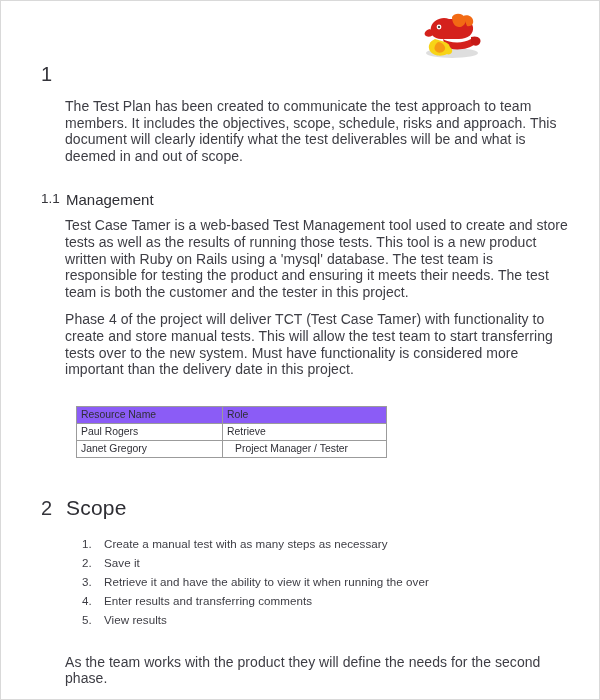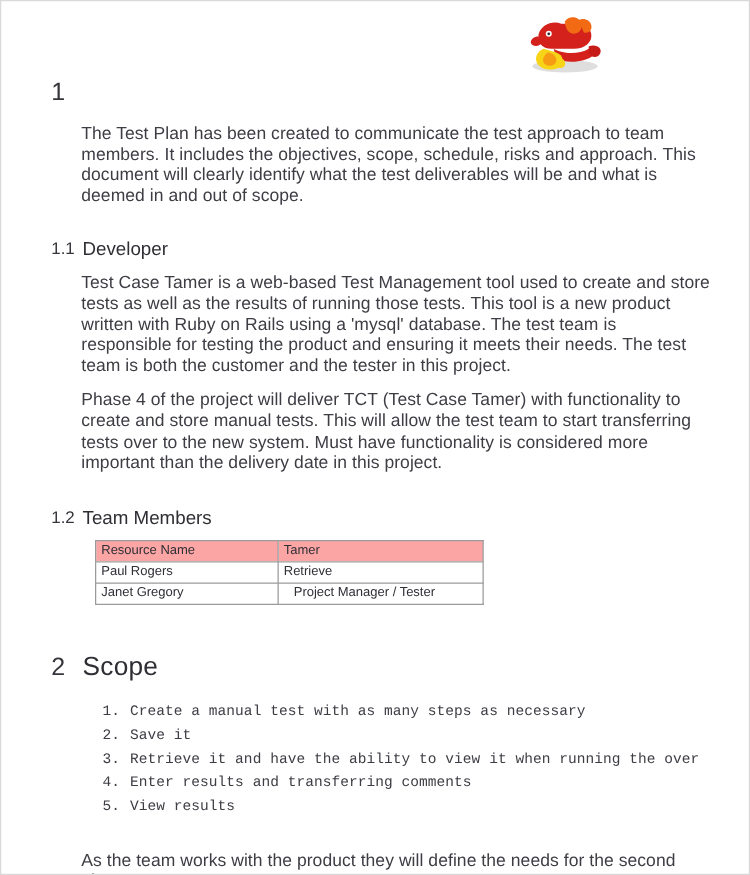--- a/index.html
+++ b/index.html
@@ -104,33 +104,32 @@
     color: #2f2f36;
     font-weight: 400;
     text-align: left;
     padding: 1px 4px 2px 4px;
     height: 13px;
     line-height: 13px;
     white-space: nowrap;
     overflow: hidden;
   }
   table.team th {
-    background: #fca5a5;
+    background: #8b5cf6;
   }
   table.team col.c1 { width: 146px; }
   table.team col.c2 { width: 164px; }
   table.team td.role-indent { padding-left: 12px; }
 
   
   ol.steps {
     margin: 14px 0 0 0;
     padding-left: 63px;
     list-style: none;
     counter-reset: step;
-    font-family: Liberation Mono, monospace;
   }
   ol.steps li {
     counter-increment: step;
     position: relative;
     font-size: 11.6px;
     line-height: 19px;
     color: #3d3d44;
     letter-spacing: .05px;
   }
   ol.steps li::before {
@@ -173,43 +172,39 @@
         <span class="num">1</span>
       </h1>
       <div class="body-block">
         <p class="para">The Test Plan has been created to communicate the test approach to team members. It includes the objectives, scope, schedule, risks and approach. This document will clearly identify what the test deliverables will be and what is deemed in and out of scope.</p>
       </div>
     </div>
 
     <div class="sec-11">
       <h2 class="h2">
         <span class="num">1.1</span>
-        <span class="txt">Developer</span>
+        <span class="txt">Management</span>
       </h2>
       <div class="body-block">
         <p class="para">Test Case Tamer is a web-based Test Management tool used to create and store tests as well as the results of running those tests. This tool is a new product written with Ruby on Rails using a 'mysql' database. The test team is responsible for testing the product and ensuring it meets their needs. The test team is both the customer and the tester in this project.</p>
         <p class="para gap-lg">Phase 4 of the project will deliver TCT (Test Case Tamer) with functionality to create and store manual tests. This will allow the test team to start transferring tests over to the new system. Must have functionality is considered more important than the delivery date in this project.</p>
       </div>
     </div>
 
     <div class="sec-12">
-      <h2 class="h2">
-        <span class="num">1.2</span>
-        <span class="txt">Team Members</span>
-      </h2>
       <div class="tbl-wrap">
         <table class="team">
           <colgroup>
               <col class="c1">
               <col class="c2">
             </colgroup>
           <thead>
             <tr>
               <th>Resource Name</th>
-              <th>Tamer</th>
+              <th>Role</th>
             </tr>
           </thead>
           <tbody>
             <tr>
               <td>Paul Rogers</td>
               <td>Retrieve</td>
             </tr>
             <tr>
               <td>Janet Gregory</td>
               <td class="role-indent">Project Manager / Tester</td>

